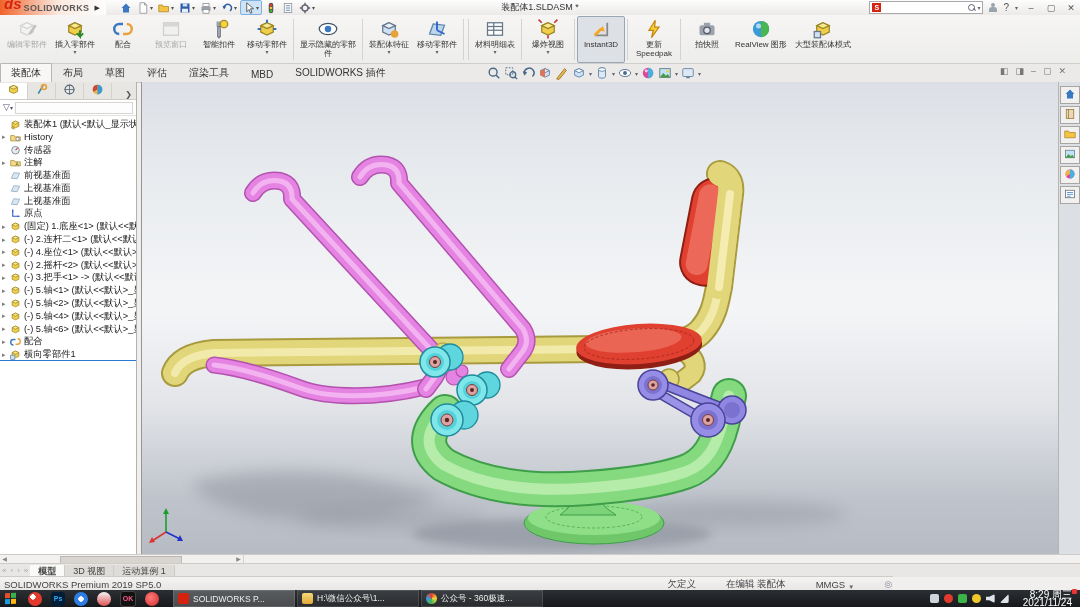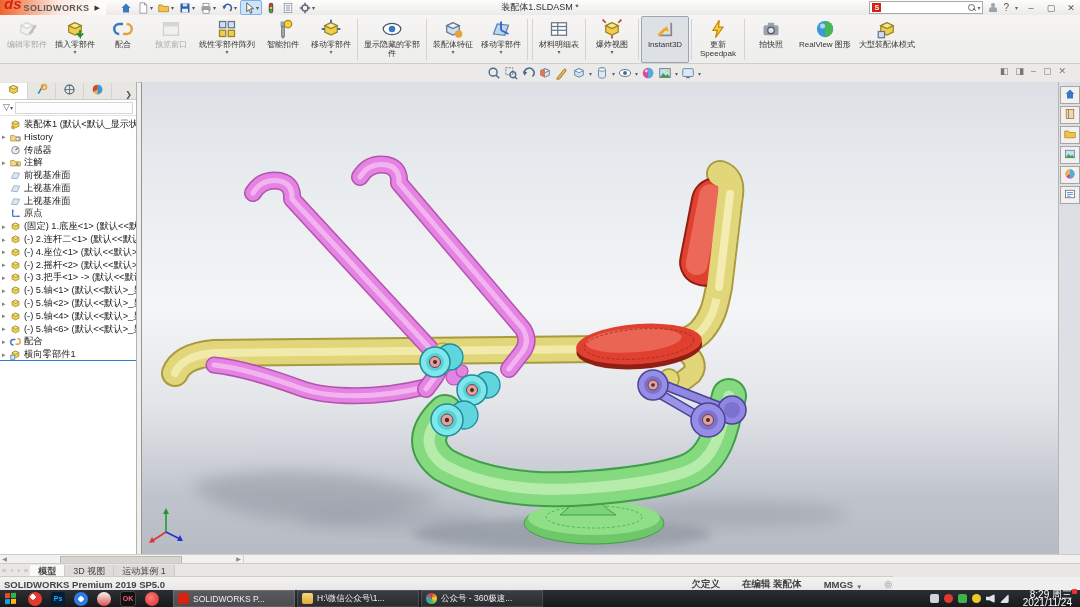--- a/index.html
+++ b/index.html
@@ -92,23 +92,23 @@
   
   .hscroll{position:absolute;left:0;top:554px;width:1080px;height:9px;background:#f2f1f0;border-top:1px solid #cfccc8;}
   .hs-track{position:absolute;left:0;top:0;width:243px;height:8px;background:#f2f1f0;border-right:1px solid #d5d2ce;}
   .hs-arrow{position:absolute;top:0;width:9px;height:8px;font-size:6px;color:#888;text-align:center;line-height:8px;}
   .hs-thumb{position:absolute;left:60px;top:1px;width:120px;height:6px;background:#d8d5d1;border:1px solid #bcb9b5;}
   .doctabs{position:absolute;left:0;top:563px;width:1080px;height:13px;background:#e9e7e5;border-top:1px solid #cfccc8;display:flex;align-items:center;font-size:9px;color:#444;}
   .dnav{color:#aaa;font-size:8px;padding:0 2px;}
   .dtab{padding:0 8px;height:12px;line-height:12px;border-right:1px solid #cfccc8;background:#dedcd9;}
   .dtab.active{background:#fafaf9;font-weight:bold;}
   .statusbar{position:absolute;left:0;top:576px;width:893px;height:14px;background:linear-gradient(#f4f3f2,#e8e6e4);
-             border-top:1px solid #cfccc8;font-size:9.5px;color:#444;display:flex;align-items:center;font-weight:bold;}
+             border-top:1px solid #cfccc8;font-size:9.5px;color:#444;display:flex;align-items:center;}
   .sb-left{padding-left:4px;}
-  .sb-right{margin-left:auto;display:flex;align-items:center;gap:22px;padding-right:1px;}
+  .sb-right{margin-left:auto;display:flex;align-items:center;gap:30px;padding-right:1px;}
   .sb-item{color:#444;}
   .sb-units{display:flex;align-items:flex-end;gap:3px;}
   .sb-units .caret{font-size:6px;color:#666;}
 
   
   .taskbar{position:absolute;left:0;top:590px;width:1080px;height:17px;background:linear-gradient(#2b2f33,#17191c);display:flex;align-items:center;}
   .tb-start{width:20px;height:17px;display:flex;align-items:center;justify-content:center;}
   .winflag{width:11px;height:11px;display:grid;grid-template-columns:5px 5px;grid-gap:1px;transform:skewY(-3deg);}
   .winflag i{display:block;height:5px;}
   .pinned{display:flex;align-items:center;gap:9px;margin-left:8px;}
@@ -284,32 +284,20 @@
           <svg viewBox="0 0 16 16">
             <rect x="2" y="3" width="12" height="10" fill="#eef" stroke="#99a"></rect>
             <rect x="2" y="3" width="12" height="3" fill="#aac"></rect>
           </svg>
         </div>
         <div class="rlabel">预览窗口</div>
       </div>
       <div class="rbtn">
         <div class="ricon">
           <svg viewBox="0 0 16 16">
-            <rect x="2" y="9" width="5" height="5" fill="#f1ce4a" stroke="#9a8526"></rect>
-            <rect x="9" y="9" width="5" height="5" fill="#f1ce4a" stroke="#9a8526"></rect>
-            <rect x="2" y="2" width="5" height="5" fill="#cfe0f5" stroke="#678"></rect>
-            <rect x="9" y="2" width="5" height="5" fill="#cfe0f5" stroke="#678"></rect>
-          </svg>
-        </div>
-        <div class="rlabel">线性零部件阵列</div>
-        <div class="rcaret">▾</div>
-      </div>
-      <div class="rbtn">
-        <div class="ricon">
-          <svg viewBox="0 0 16 16">
             <rect x="6" y="2" width="4" height="4" fill="#99a2ab"></rect>
             <path d="M7 6 9 6 9 14 8 15 7 14 Z" fill="#b8bfc7" stroke="#778"></path>
             <circle cx="12" cy="4" r="3" fill="#f5d33a" stroke="#a8862a"></circle>
           </svg>
         </div>
         <div class="rlabel">智能扣件</div>
       </div>
       <div class="rbtn">
         <div class="ricon">
           <svg viewBox="0 0 16 16">
@@ -436,20 +424,29 @@
             <path d="M8 3 13 5.3 V10.5 L8 12.8 3 10.5 V5.3 Z" fill="#f1ce4a" stroke="#9a8526" stroke-width="1"></path>
             <path d="M8 3 13 5.3 8 7.6 3 5.3 Z" fill="#f9e98e" stroke="#9a8526" stroke-width="1"></path>
             <rect x="1" y="10" width="5" height="5" fill="#cfe0f5" stroke="#678"></rect>
           </svg>
         </div>
         <div class="rlabel">大型装配体模式</div>
       </div>
     </div>
 
   <div class="tabrow">
+    <div class="ctabs" id="ctabs">
+        <div class="ctab active">装配体</div>
+        <div class="ctab">布局</div>
+        <div class="ctab">草图</div>
+        <div class="ctab">评估</div>
+        <div class="ctab">渲染工具</div>
+        <div class="ctab">MBD</div>
+        <div class="ctab">SOLIDWORKS 插件</div>
+      </div>
     <div class="headsup" id="headsup">
         <span class="hicon">
           <svg viewBox="0 0 16 16">
             <circle cx="7" cy="7" r="4.5" fill="none" stroke="#4a6a8a" stroke-width="1.6"></circle>
             <line x1="10.5" y1="10.5" x2="14" y2="14" stroke="#4a6a8a" stroke-width="1.8"></line>
           </svg>
         </span>
         <span class="hicon">
           <svg viewBox="0 0 16 16">
             <rect x="2" y="2" width="8" height="8" fill="none" stroke="#4a6a8a" stroke-dasharray="2 1.5"></rect>

